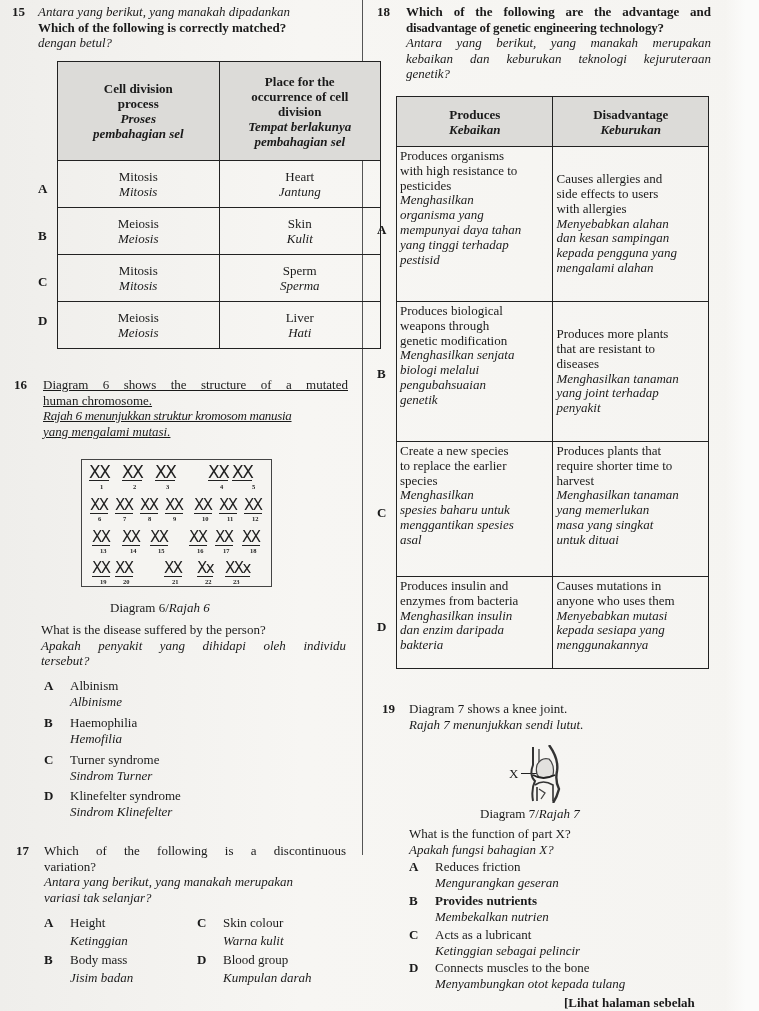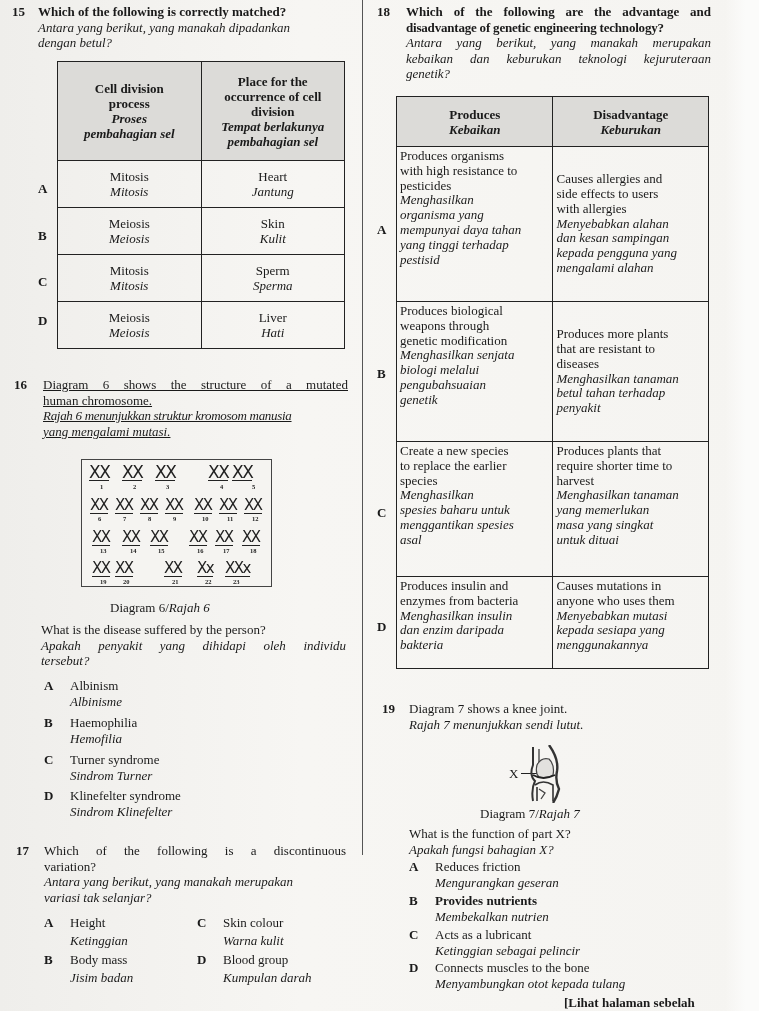--- a/index.html
+++ b/index.html
@@ -10,21 +10,21 @@
   .right-edge-shadow { position: absolute; right: 0; top: 0; width: 34px; height: 1011px; background: linear-gradient(90deg, rgba(255,255,255,0) 0%, #fbfbfa 60%); }
   .b { font-weight: bold; }
   .i { font-style: italic; }
   .qnum { position: absolute; font-weight: bold; }
   .qtext { position: absolute; text-align: justify; }
   .line { display: block; }
   .just { text-align: justify; text-align-last: justify; }
 
   
   table { border-collapse: collapse; }
-  .t15 { position: absolute; left: 57px; top: 61px; width: 288px; padding-left: 48px; }
+  .t15 { position: absolute; left: 57px; top: 61px; width: 324px; padding-left: 48px; }
   .t15 td { border: 1.6px solid #222; text-align: center; vertical-align: middle; padding: 2px 3px; }
   .t15 th { border: 1.6px solid #222; background: #dcdbd8; font-weight: bold; text-align: center; padding: 3px 3px; line-height: 15px; }
   .t15 th .i { font-weight: bold; }
   .t15 td { height: 47px; }
   .opt-letter15 { position: absolute; left: 38px; font-weight: bold; }
 
   
   .t18 { position: absolute; left: 396px; top: 96px; width: 313px; }
   .t18 th { border: 1.6px solid #222; background: #dcdbd8; font-weight: bold; text-align: center; padding: 3px 3px; line-height: 15px; }
   .t18 th .i { font-weight: bold; }
@@ -49,22 +49,22 @@
 </style>
 </head>
 <body>
 
 <div class="page">
   <div class="col-divider"></div>
 
   <div>
     <span class="qnum" style="left:12px; top:4px;">15</span>
     <div class="qtext" style="left:38px; top:4px; width:312px;">
+      <span class="line i">Antara yang berikut, yang manakah dipadankan</span>
       <span class="line b">Which of the following is correctly matched?</span>
-      <span class="line i">Antara yang berikut, yang manakah dipadankan</span>
       <span class="line i">dengan betul?</span>
     </div>
 
     <table class="t15">
       <tbody>
           <tr style="height:99px;">
         <th style="width:144px;">
           <span class="line">Cell division</span>
           <span class="line">process</span>
           <span class="line i">Proses</span>
@@ -297,21 +297,21 @@
               <span class="line i">Menghasilkan senjata</span>
               <span class="line i">biologi melalui</span>
               <span class="line i">pengubahsuaian</span>
               <span class="line i">genetik</span>
             </td>
         <td id="r1d" class="mid">
               <span class="line">Produces more plants</span>
               <span class="line">that are resistant to</span>
               <span class="line">diseases</span>
               <span class="line i">Menghasilkan tanaman</span>
-              <span class="line i">betul tahan terhadap</span>
+              <span class="line i">yang joint terhadap</span>
               <span class="line i">penyakit</span>
             </td>
       </tr>
       <tr style="height:135px;">
         <td id="r2a">
               <span class="line">Create a new species</span>
               <span class="line">to replace the earlier</span>
               <span class="line">species</span>
               <span class="line i">Menghasilkan</span>
               <span class="line i">spesies baharu untuk</span>

